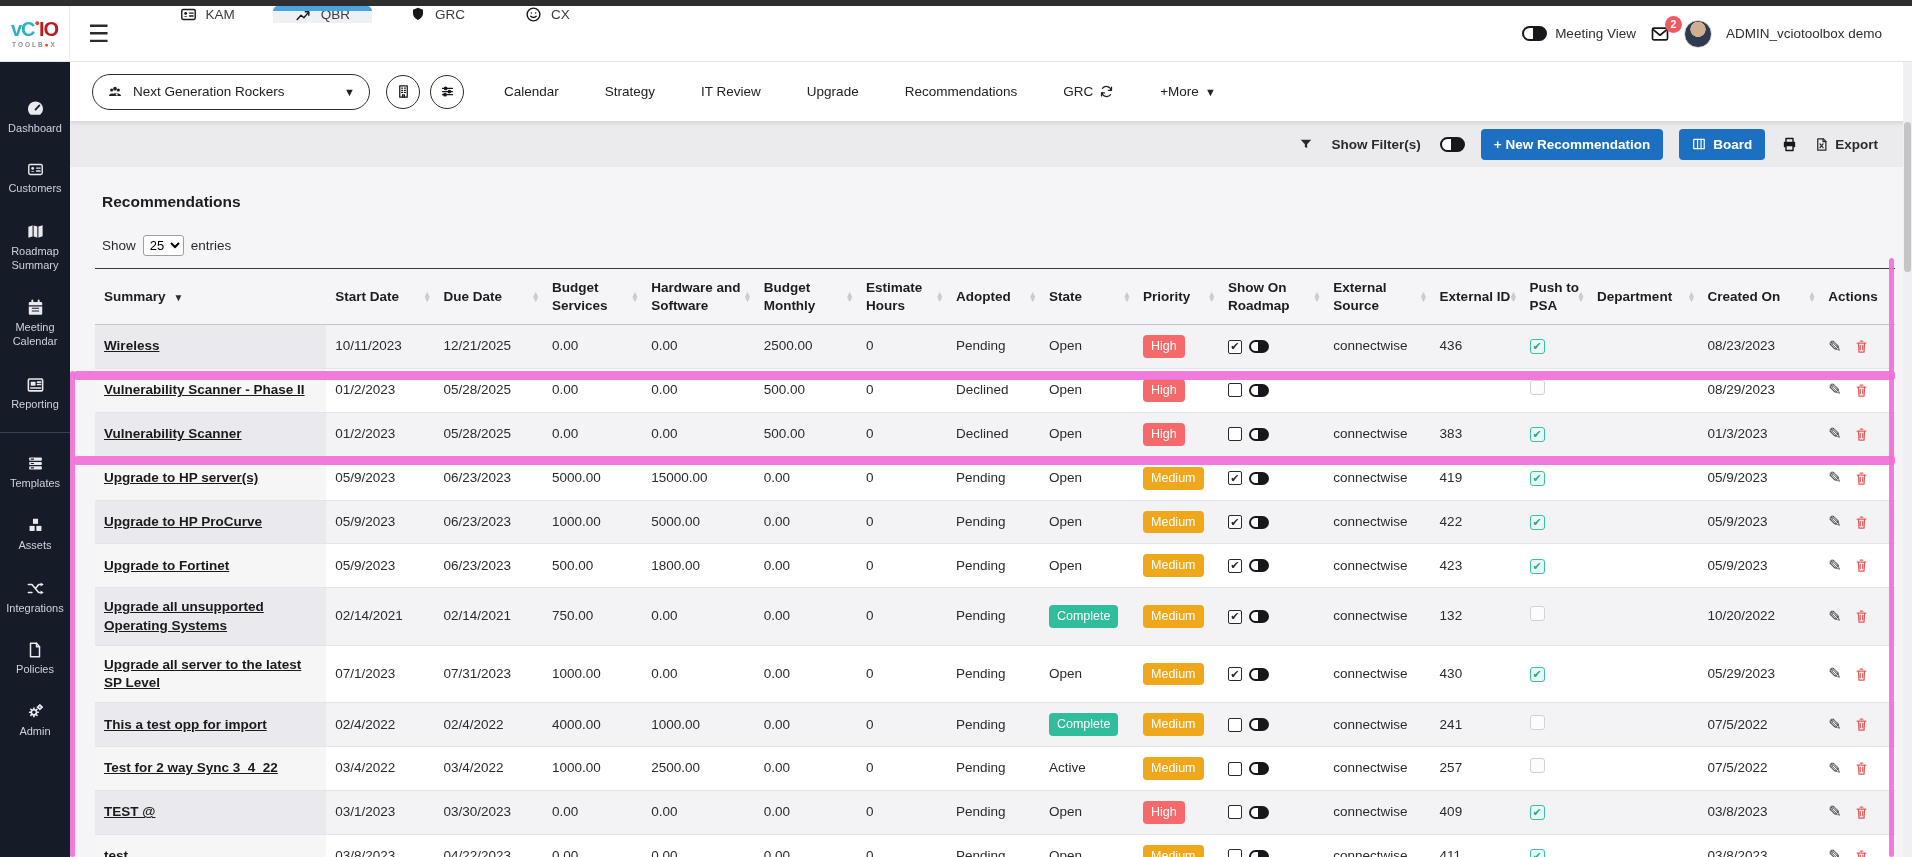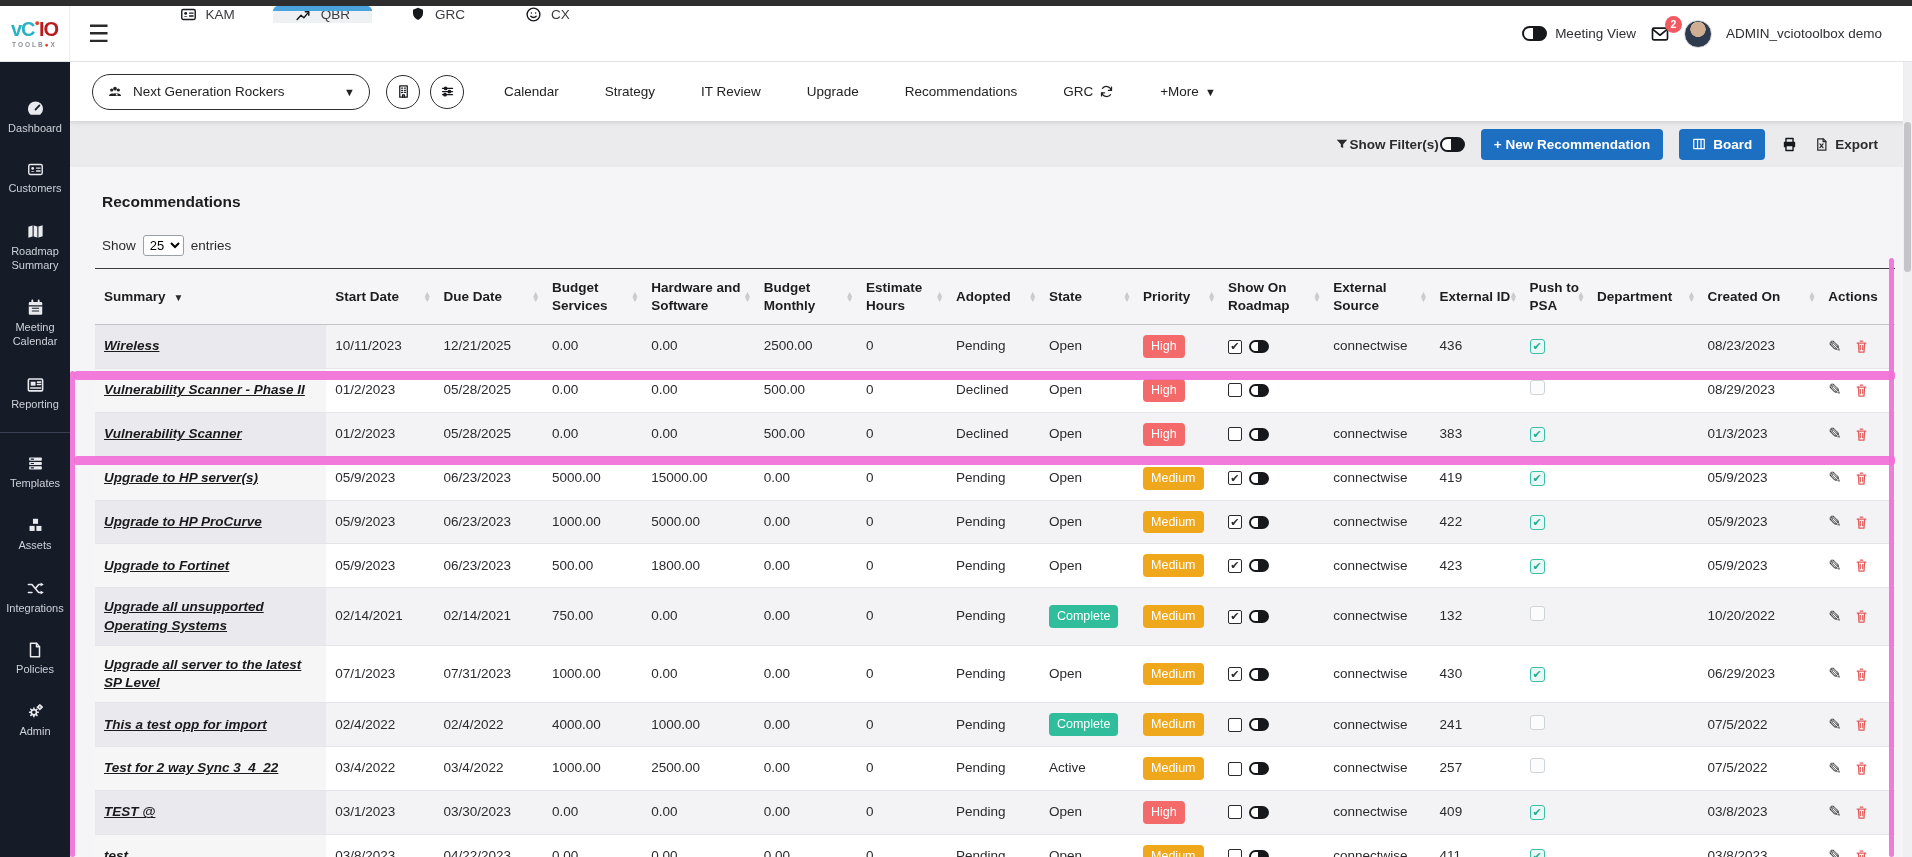--- a/index.html
+++ b/index.html
@@ -51,21 +51,21 @@
     border-radius:18px;padding:0 14px;font-size:13.5px;color:#222;cursor:pointer;background:#fff;}
   #client-pill .caret{margin-left:auto;font-size:11px;color:#222;}
   .circle-btn{width:34px;height:34px;border:1.6px solid #2d2d31;border-radius:50%;display:flex;
     align-items:center;justify-content:center;color:#17181c;cursor:pointer;margin-left:10px;background:#fff;}
   .circle-btn:first-of-type{margin-left:16px;}
   #subnav-links{display:flex;align-items:center;margin-left:40px;gap:46px;}
   .subnav-link{font-size:13.5px;color:#222;cursor:pointer;display:flex;align-items:center;gap:6px;}
   
   #toolbar{position:absolute;left:70px;top:121px;width:1842px;height:46px;background:#ebebee;
     display:flex;align-items:center;justify-content:flex-end;gap:16px;padding-right:34px;z-index:2;}
-  #show-filters{display:flex;align-items:center;gap:1px;font-size:13.5px;font-weight:700;color:#2b2b2f;cursor:pointer;}
+  #show-filters{display:flex;align-items:center;gap:19px;font-size:13.5px;font-weight:700;color:#2b2b2f;cursor:pointer;}
   .btn-primary{display:flex;align-items:center;gap:7px;background:#1d6fc2;color:#fff;font-size:13.5px;
     font-weight:700;padding:8px 13px;border-radius:4px;cursor:pointer;}
   #print-btn{color:#17181c;cursor:pointer;}
   #export-btn{display:flex;align-items:center;gap:6px;font-size:13.5px;font-weight:700;color:#2b2b2f;cursor:pointer;}
   
   #content{position:absolute;left:70px;top:167px;width:1842px;height:690px;background:#f5f5f7;}
   #page-title{font-size:15.5px;font-weight:700;color:#1d1d20;margin:26px 0 0 32px;}
   #entries-row{display:flex;align-items:center;gap:7px;font-size:13.5px;color:#2b2b2f;margin:24px 0 12px 32px;}
   #page-size{font-size:13px;padding:1px 2px;border:1px solid #9aa0a6;border-radius:3px;background:#fff;}
   
@@ -73,21 +73,21 @@
   #rec-table thead th{font-size:13.5px;font-weight:700;color:#1d1d20;text-align:left;
     padding:10px 9px;vertical-align:middle;border-top:1px solid #3c3c40;border-bottom:1px solid #c4c4ca;
     position:relative;line-height:1.3;cursor:pointer;}
   .sort-both{position:absolute;right:3px;top:50%;transform:translateY(-50%);display:flex;
     flex-direction:column;line-height:.62;color:#c9c9cf;font-size:8.5px;}
   .sort-desc{display:inline-block;margin-left:8px;font-size:10px;color:#2b2b2f;}
   #rec-table tbody td{font-size:13.5px;color:#2b2b2f;padding:10px 9px;vertical-align:middle;
     border-top:1px solid #e4e4e9;line-height:1.35;}
   #rec-table tbody tr{background:#fff;}
   #rec-table tbody tr:nth-child(odd){background:#f3f3f6;}
-  #rec-table tbody td.col-summary{background:rgba(40,40,60,0.045);font-style:italic;}
+  #rec-table tbody td.col-summary{background:rgba(40,40,60,0.045);}
   .summary-link{font-weight:700;color:#1a1a1d;text-decoration:underline;cursor:pointer;}
   .badge{display:inline-block;color:#fff;font-size:12.5px;padding:3px 8px;border-radius:4px;}
   .cell-roadmap{display:flex;align-items:center;gap:7px;}
   .cb{display:inline-flex;width:14px;height:14px;border:1.6px solid #2b2b2f;border-radius:2px;
     align-items:center;justify-content:center;font-size:11px;color:#2b2b2f;background:#fff;cursor:pointer;}
   .cb.empty{border-color:#2b2b2f;}
   .cb-psa{display:inline-flex;width:15px;height:15px;border:1.5px solid #3abfa5;border-radius:3px;
     align-items:center;justify-content:center;font-size:11px;color:#2aa98f;background:#e9f8f4;cursor:pointer;}
   .cb-psa.empty{border-color:#ced3d8;background:#fcfcfd;color:transparent;}
   .mini-toggle{width:20px;height:13px;border:2px solid #17181c;border-radius:8px;cursor:pointer;
@@ -712,21 +712,21 @@
           <td class="col-roadmap">
             <span class="cell-roadmap">
               <span class="cb ">✔</span>
               <span class="mini-toggle"></span>
             </span>
           </td>
           <td class="col-external_source"><span>connectwise</span></td>
           <td class="col-external_id"><span>430</span></td>
           <td class="col-psa"><span class="cb-psa ">✔</span></td>
           <td class="col-department"><span></span></td>
-          <td class="col-created_on"><span>06/29/2023</span></td>
+          <td class="col-created_on"><span>05/29/2023</span></td>
           <td class="col-actions">
             <span class="cell-actions">
               <span class="pencil">✎</span>
               <span class="trash icon">
                 <svg width="15" height="15" viewBox="0 0 24 24" fill="none" stroke="currentColor" stroke-width="2" stroke-linecap="round" stroke-linejoin="round">
                   <path d="M5 6.5h14M10 3.5h4M7 6.5l1 14.5h8l1-14.5" fill="none"></path>
                   <path d="M10 10v7M14 10v7"></path>
                 </svg>
               </span>
             </span>

